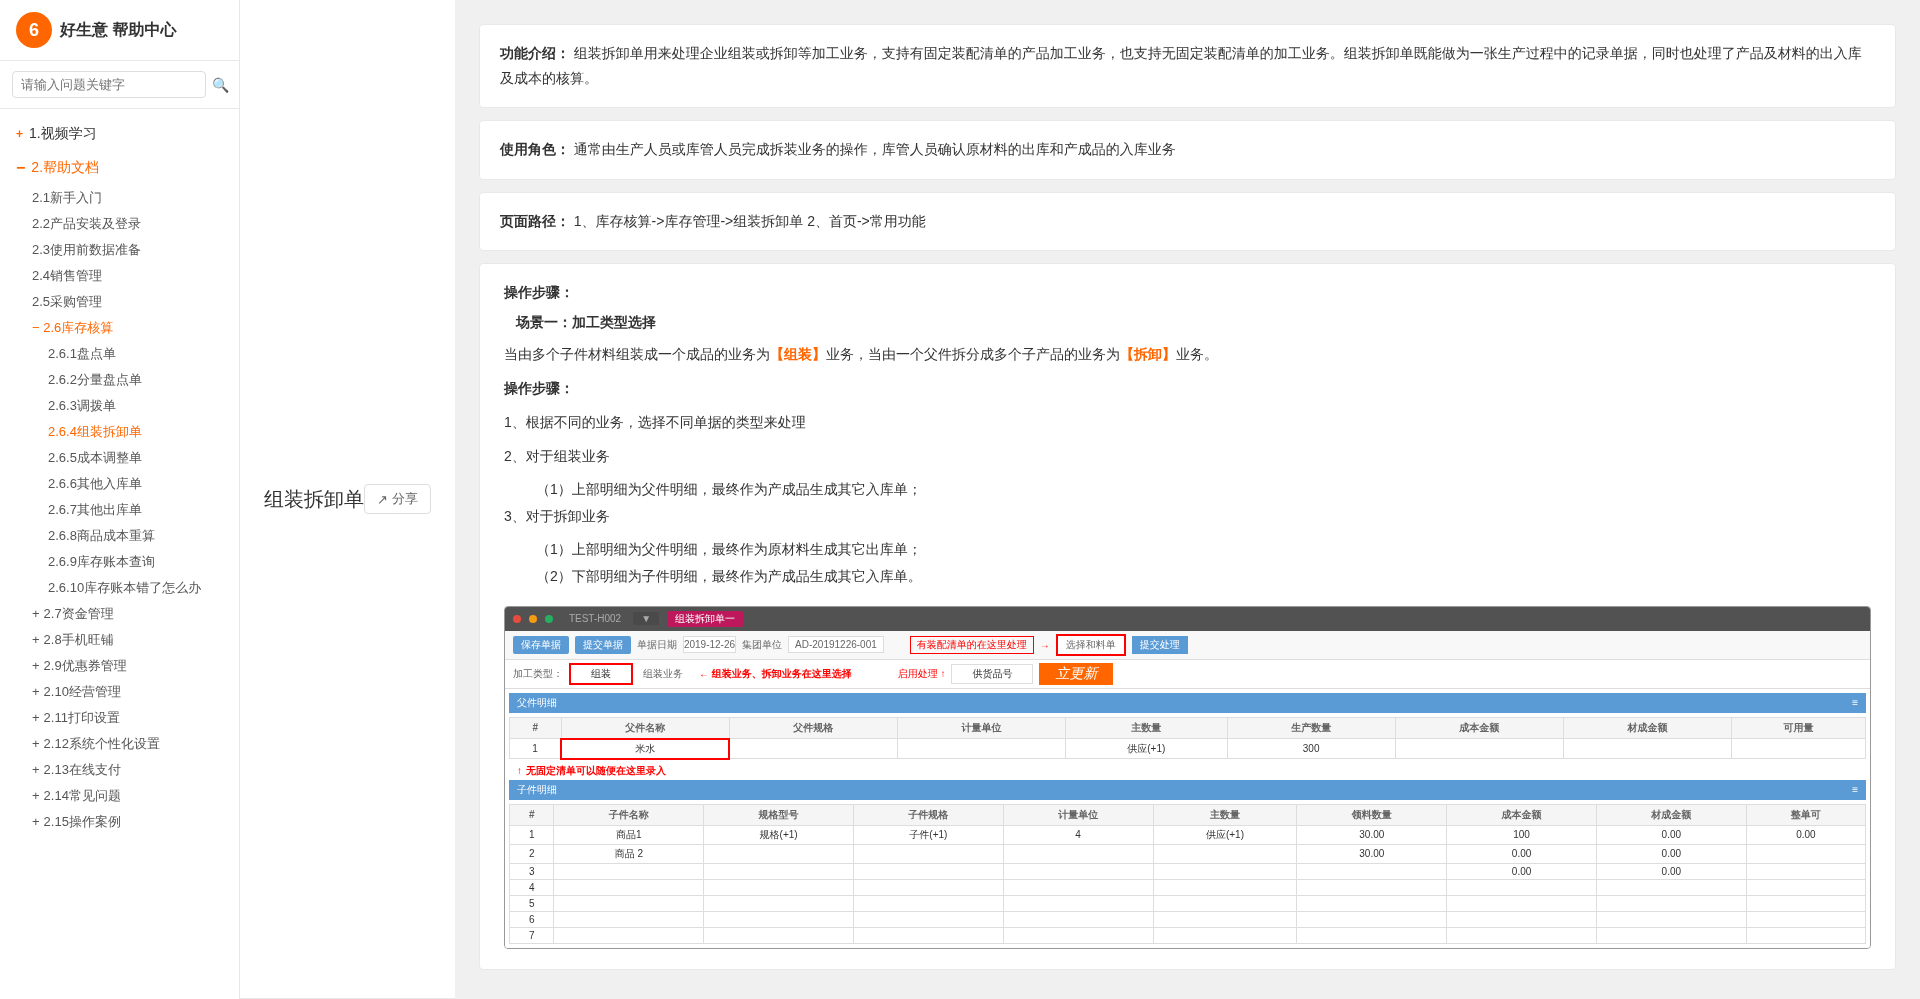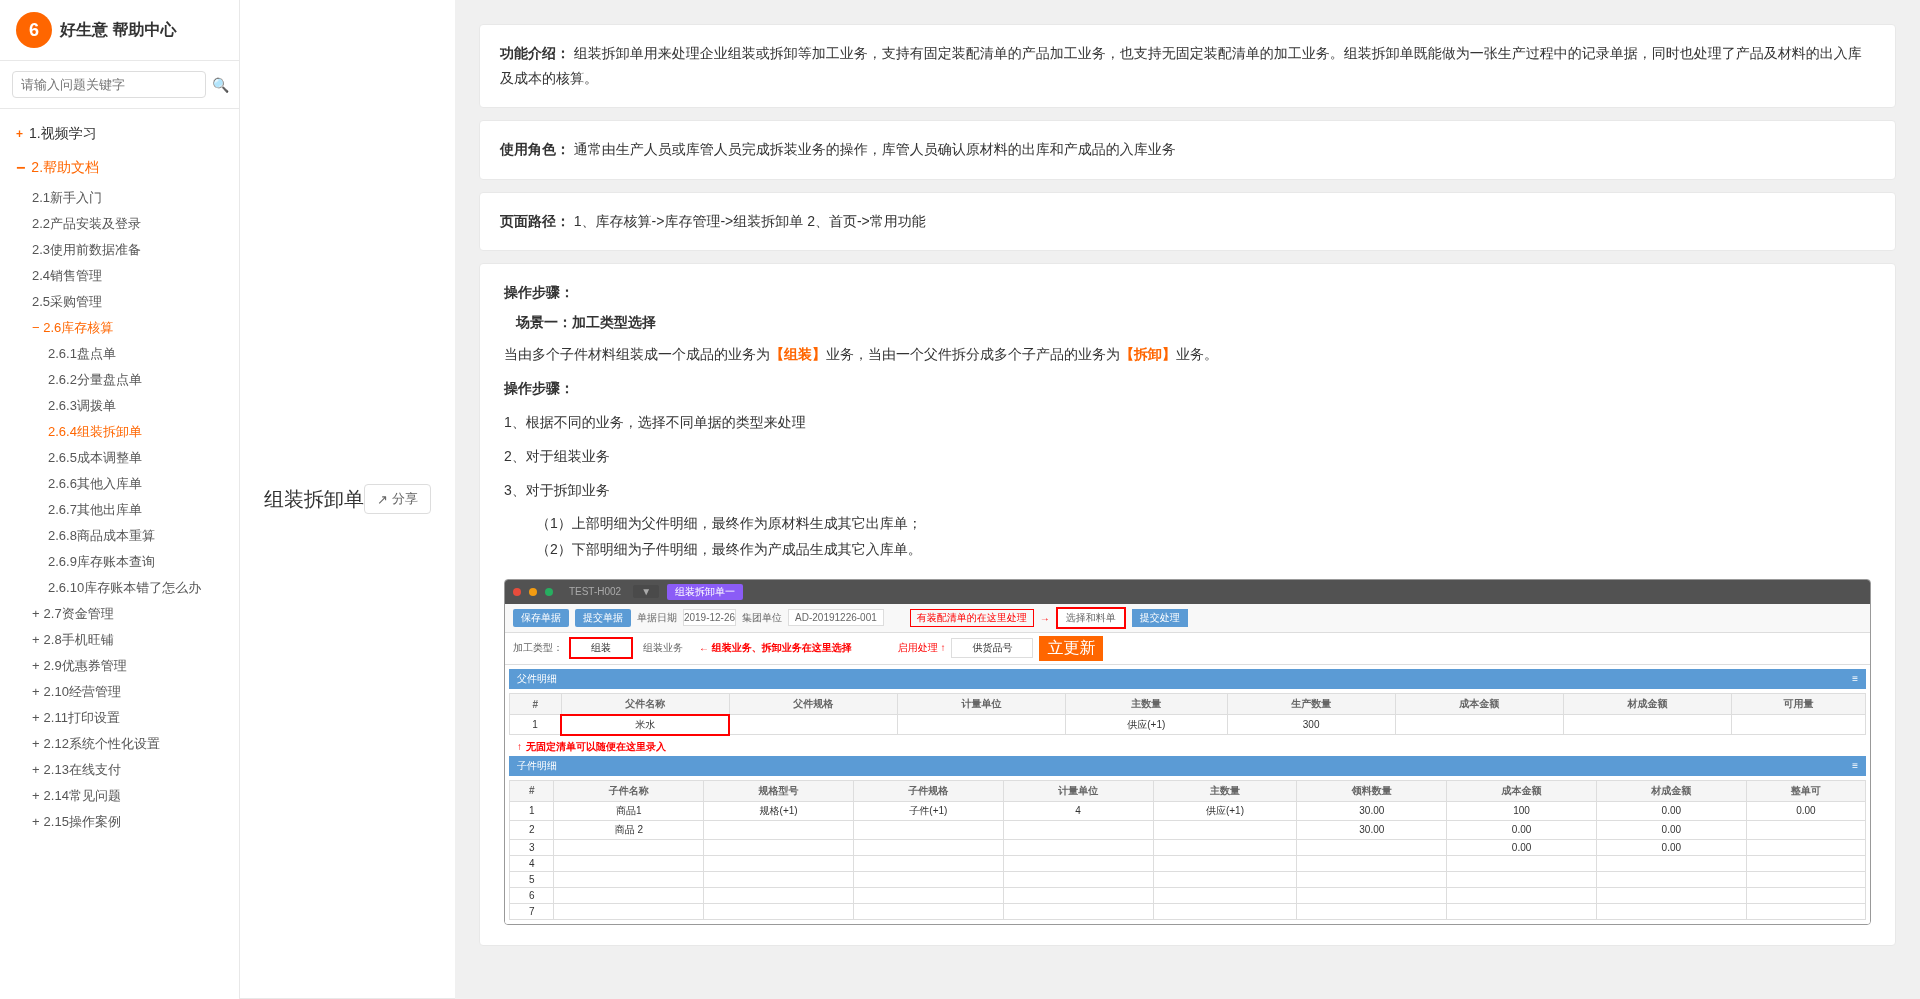--- a/index.html
+++ b/index.html
@@ -130,33 +130,34 @@
       <div class="steps-title">操作步骤：</div>
       <div class="scenario-title">
         <span>场景一：加工类型选择</span>
       </div>
       <div class="step-text">
         <span>当由多个子件材料组装成一个成品的业务为</span><span style="color:#f60;font-weight:bold;">【组装】</span><span>业务，当由一个父件拆分成多个子产品的业务为</span><span style="color:#f60;font-weight:bold;">【拆卸】</span><span>业务。</span>
       </div>
       <div class="step-text"><span style="font-weight:bold;">操作步骤：</span></div>
       <div class="step-text">1、根据不同的业务，选择不同单据的类型来处理</div>
       <div class="step-text">2、对于组装业务</div>
+      <div class="step-sub">（1）上部明细为父件明细，最终作为产成品生成其它入库单；</div>
       <div class="step-text">3、对于拆卸业务</div>
       <div class="step-sub">（1）上部明细为父件明细，最终作为原材料生成其它出库单；</div>
       <div class="step-sub">（2）下部明细为子件明细，最终作为产成品生成其它入库单。</div>
 
       <div class="mock-outer" style="margin-top:16px;">
 
         <div class="mock-outer-bar">
           <div class="mock-dot" style="background:#e74c3c;"></div>
           <div class="mock-dot" style="background:#f39c12;"></div>
           <div class="mock-dot" style="background:#27ae60;"></div>
           <span style="color:#aaa;font-size:10px;margin-left:8px;">TEST-H002</span>
           <span style="background:#4a4a4a;color:#aaa;font-size:10px;padding:1px 8px;border-radius:2px;margin-left:4px;">▼</span>
-          <span style="background:#8b5cf6;color:#fff;font-size:10px;padding:1px 8px;border-radius:2px;">组装拆卸单一</span>
+          <span style="background:#be185d;color:#fff;font-size:10px;padding:1px 8px;border-radius:2px;">组装拆卸单一</span>
         </div>
 
         <div style="background:#f8f8f8;border-bottom:1px solid #ddd;padding:3px 8px;display:flex;align-items:center;gap:6px;font-size:10px;color:#666;">
           <span style="background:#5b9bd5;color:#fff;padding:2px 8px;border-radius:2px;">保存单据</span>
           <span style="background:#5b9bd5;color:#fff;padding:2px 8px;border-radius:2px;">提交单据</span>
           <span>单据日期</span>
           <span style="border:1px solid #ddd;padding:2px 0;background:#fff;">2019-12-26</span>
           <span>集团单位</span>
           <span style="border:1px solid #ddd;padding:2px 6px;background:#fff;">AD-20191226-001</span>
 
@@ -168,21 +169,21 @@
 
         <div style="background:#fff;border-bottom:1px solid #ddd;padding:3px 8px;display:flex;align-items:center;gap:6px;font-size:10px;">
           <span style="color:#666;">加工类型：</span>
 
           <span style="border:2px solid red;padding:2px 20px;background:#fff;font-size:10px;position:relative;">组装</span>
           <span style="color:#666;font-size:10px;margin-left:4px;">组装业务</span>
           <span style="color:red;font-size:10px;font-weight:bold;margin-left:10px;">← 组装业务、拆卸业务在这里选择</span>
 
           <span style="color:red;font-size:10px;margin-left:40px;">启用处理 ↑</span>
           <span style="border:1px solid #ddd;padding:2px 20px;background:#fff;font-size:10px;">供货品号</span>
-          <span style="background:#f60;color:#fff;padding:2px 8px;font-size:16px;">立更新</span>
+          <span style="background:#f60;color:#fff;padding:2px 16px;font-size:14px;font-style:italic;">立更新</span>
         </div>
 
         <div style="padding:4px;background:#fff;">
 
           <div style="background:#5b9bd5;color:#fff;padding:3px 8px;font-size:10px;display:flex;align-items:center;justify-content:space-between;margin-bottom:2px;">
             <span>父件明细</span>
             <span>≡</span>
           </div>
 
           <table class="mock-table" style="margin-bottom:4px;">

